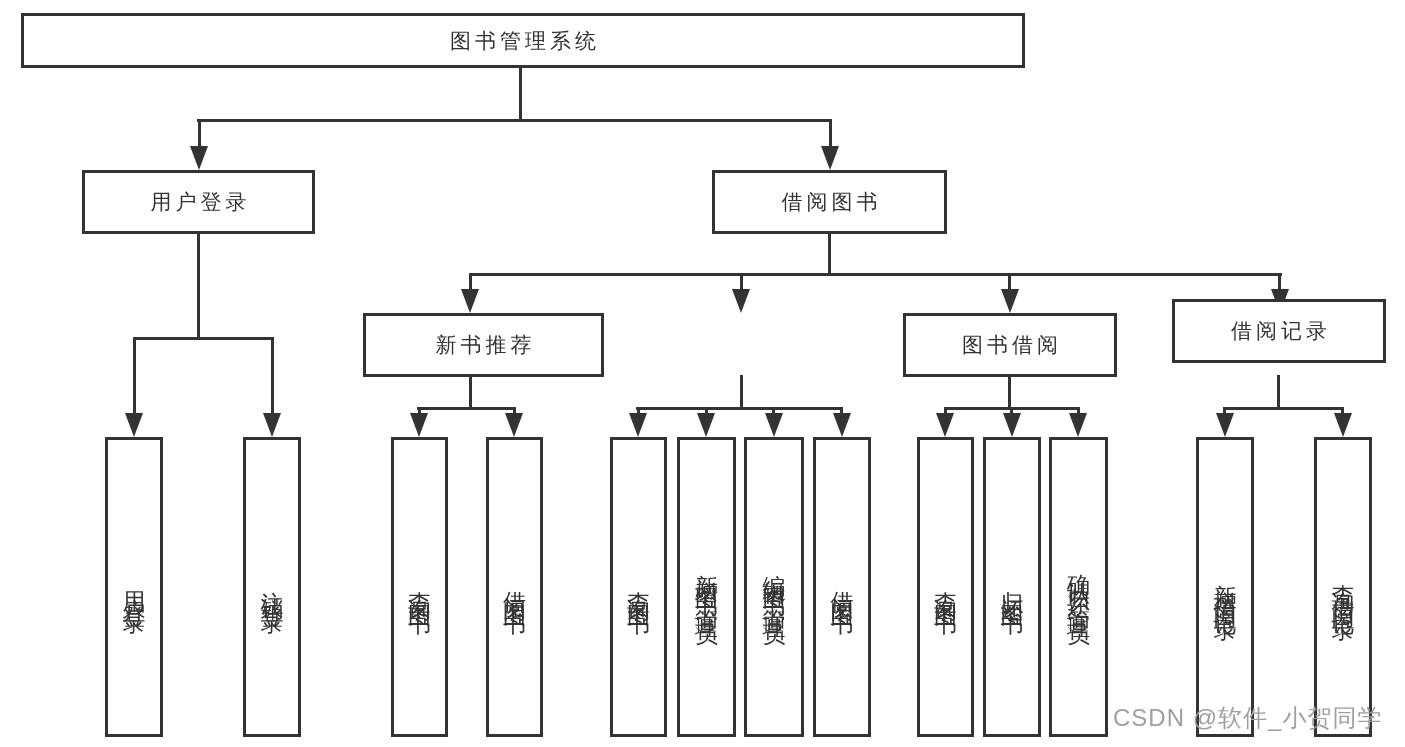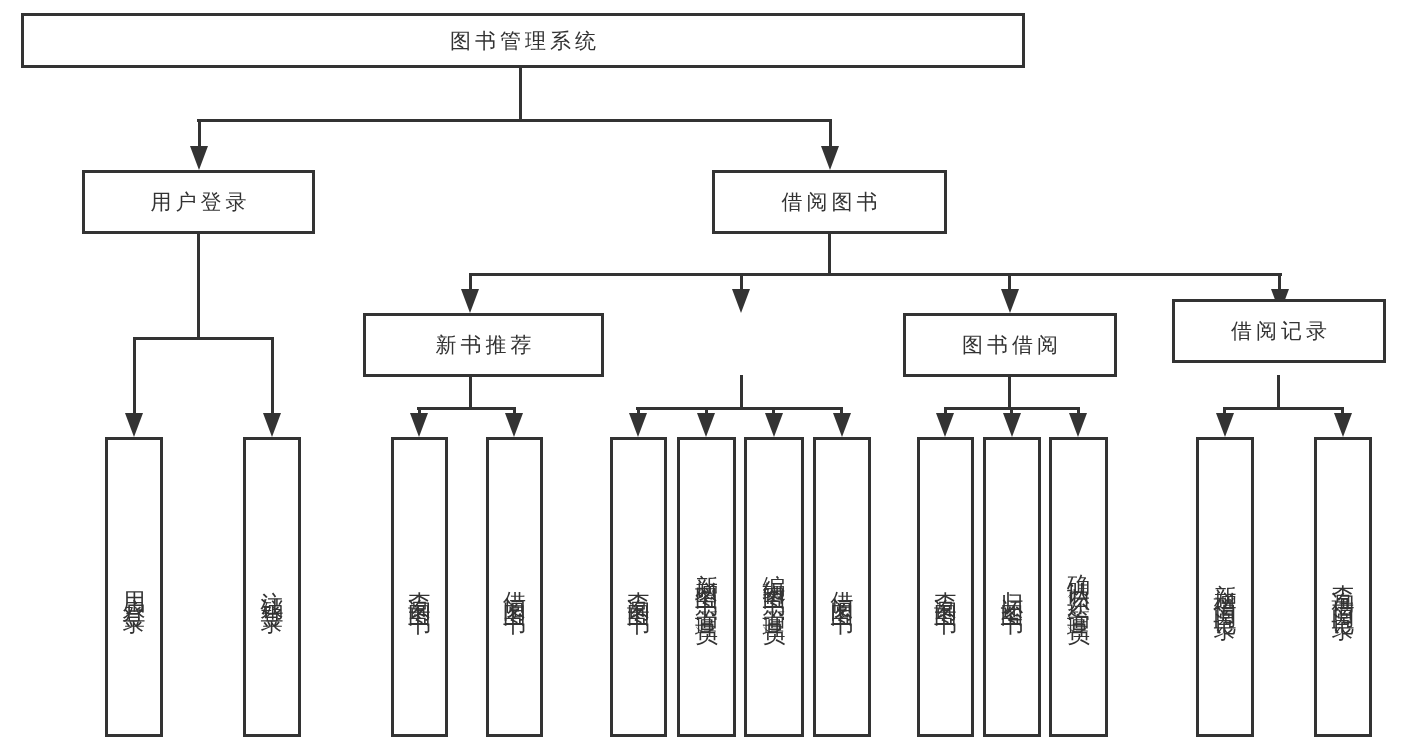--- a/index.html
+++ b/index.html
@@ -145,14 +145,15 @@
       <span>确认归还（管理员）</span>
     </div>
 
   <div class="box v" style="left:1196px;top:437px;width:58px;height:300px">
       <span>新增借阅记录</span>
     </div>
   <div class="box v" style="left:1314px;top:437px;width:58px;height:300px">
       <span>查询借阅记录</span>
     </div>
 
+  <div class="wm">CSDN @软件_小贺同学</div>
 
 </div>
 
 </body></html>

